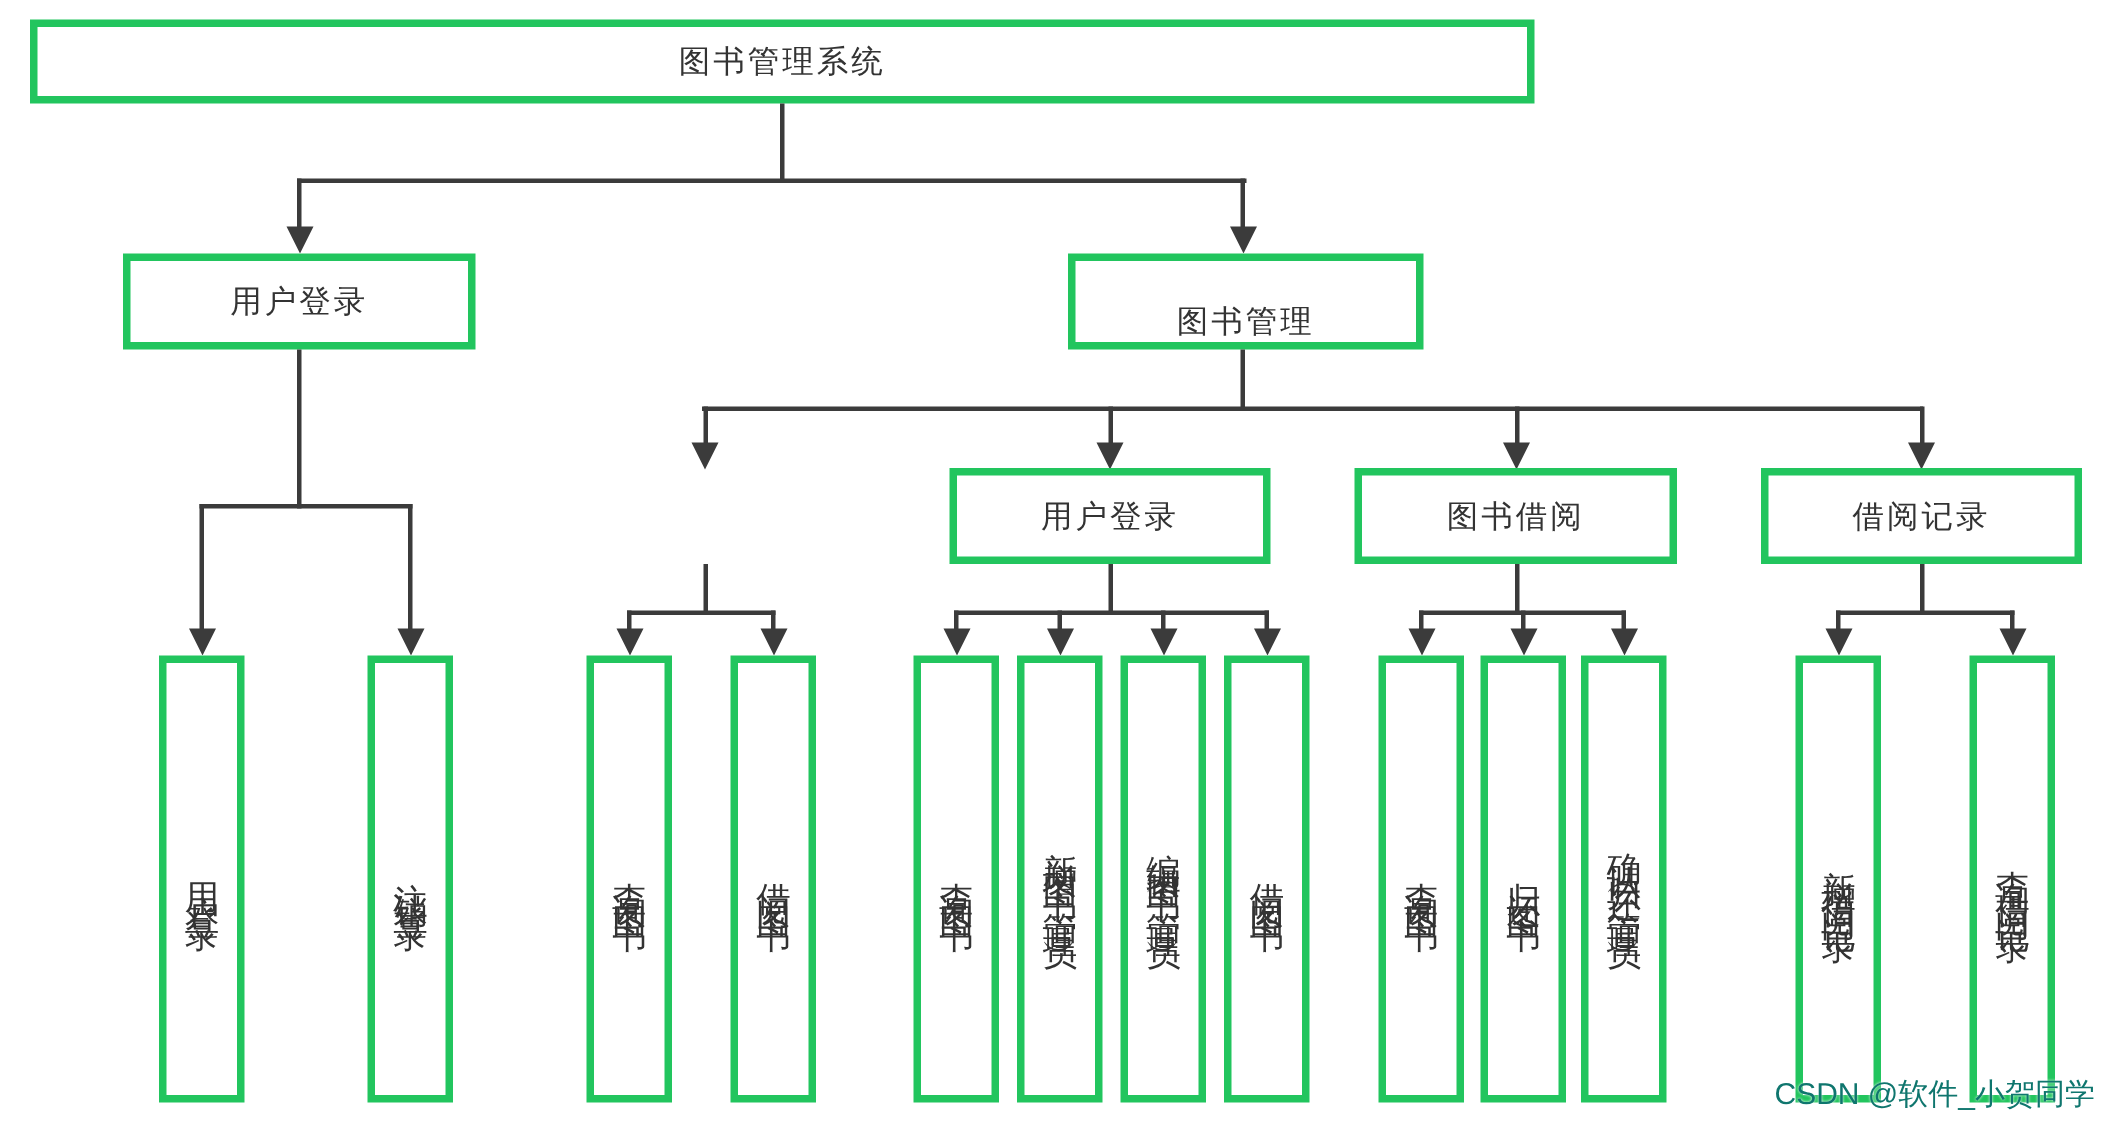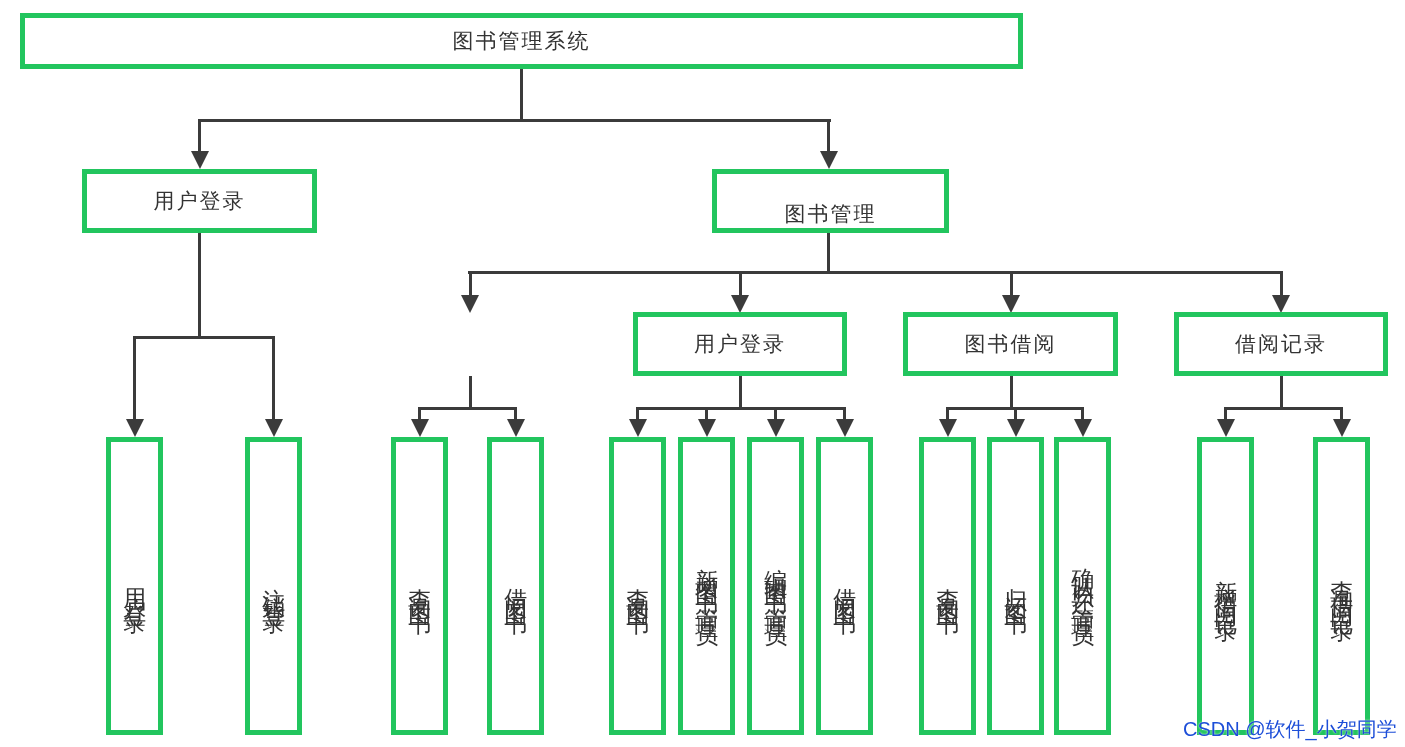--- a/index.html
+++ b/index.html
@@ -17,21 +17,21 @@
     font-size:23px;letter-spacing:8px;line-height:1.1;white-space:nowrap;
   }
   .line{position:absolute;background:#3b3b3b;}
   .arrow{
     position:absolute;width:0;height:0;
     border-left:9px solid transparent;border-right:9px solid transparent;
     border-top:18px solid #3b3b3b;
   }
   .watermark{
     position:absolute;left:1183px;top:716px;width:222px;
-    font-size:20px;color:#1d4ed8;white-space:nowrap;z-index:9;
+    font-size:20px;color:#0f766e;white-space:nowrap;z-index:9;
     text-shadow:0 0 2px #ffffff;
   }
 </style>
 </head>
 <body>
 
 <div class="canvas">
 
   <div class="node h" style="left:20px;top:13px;width:1003px;height:56px;">
     <span>图书管理系统</span>

